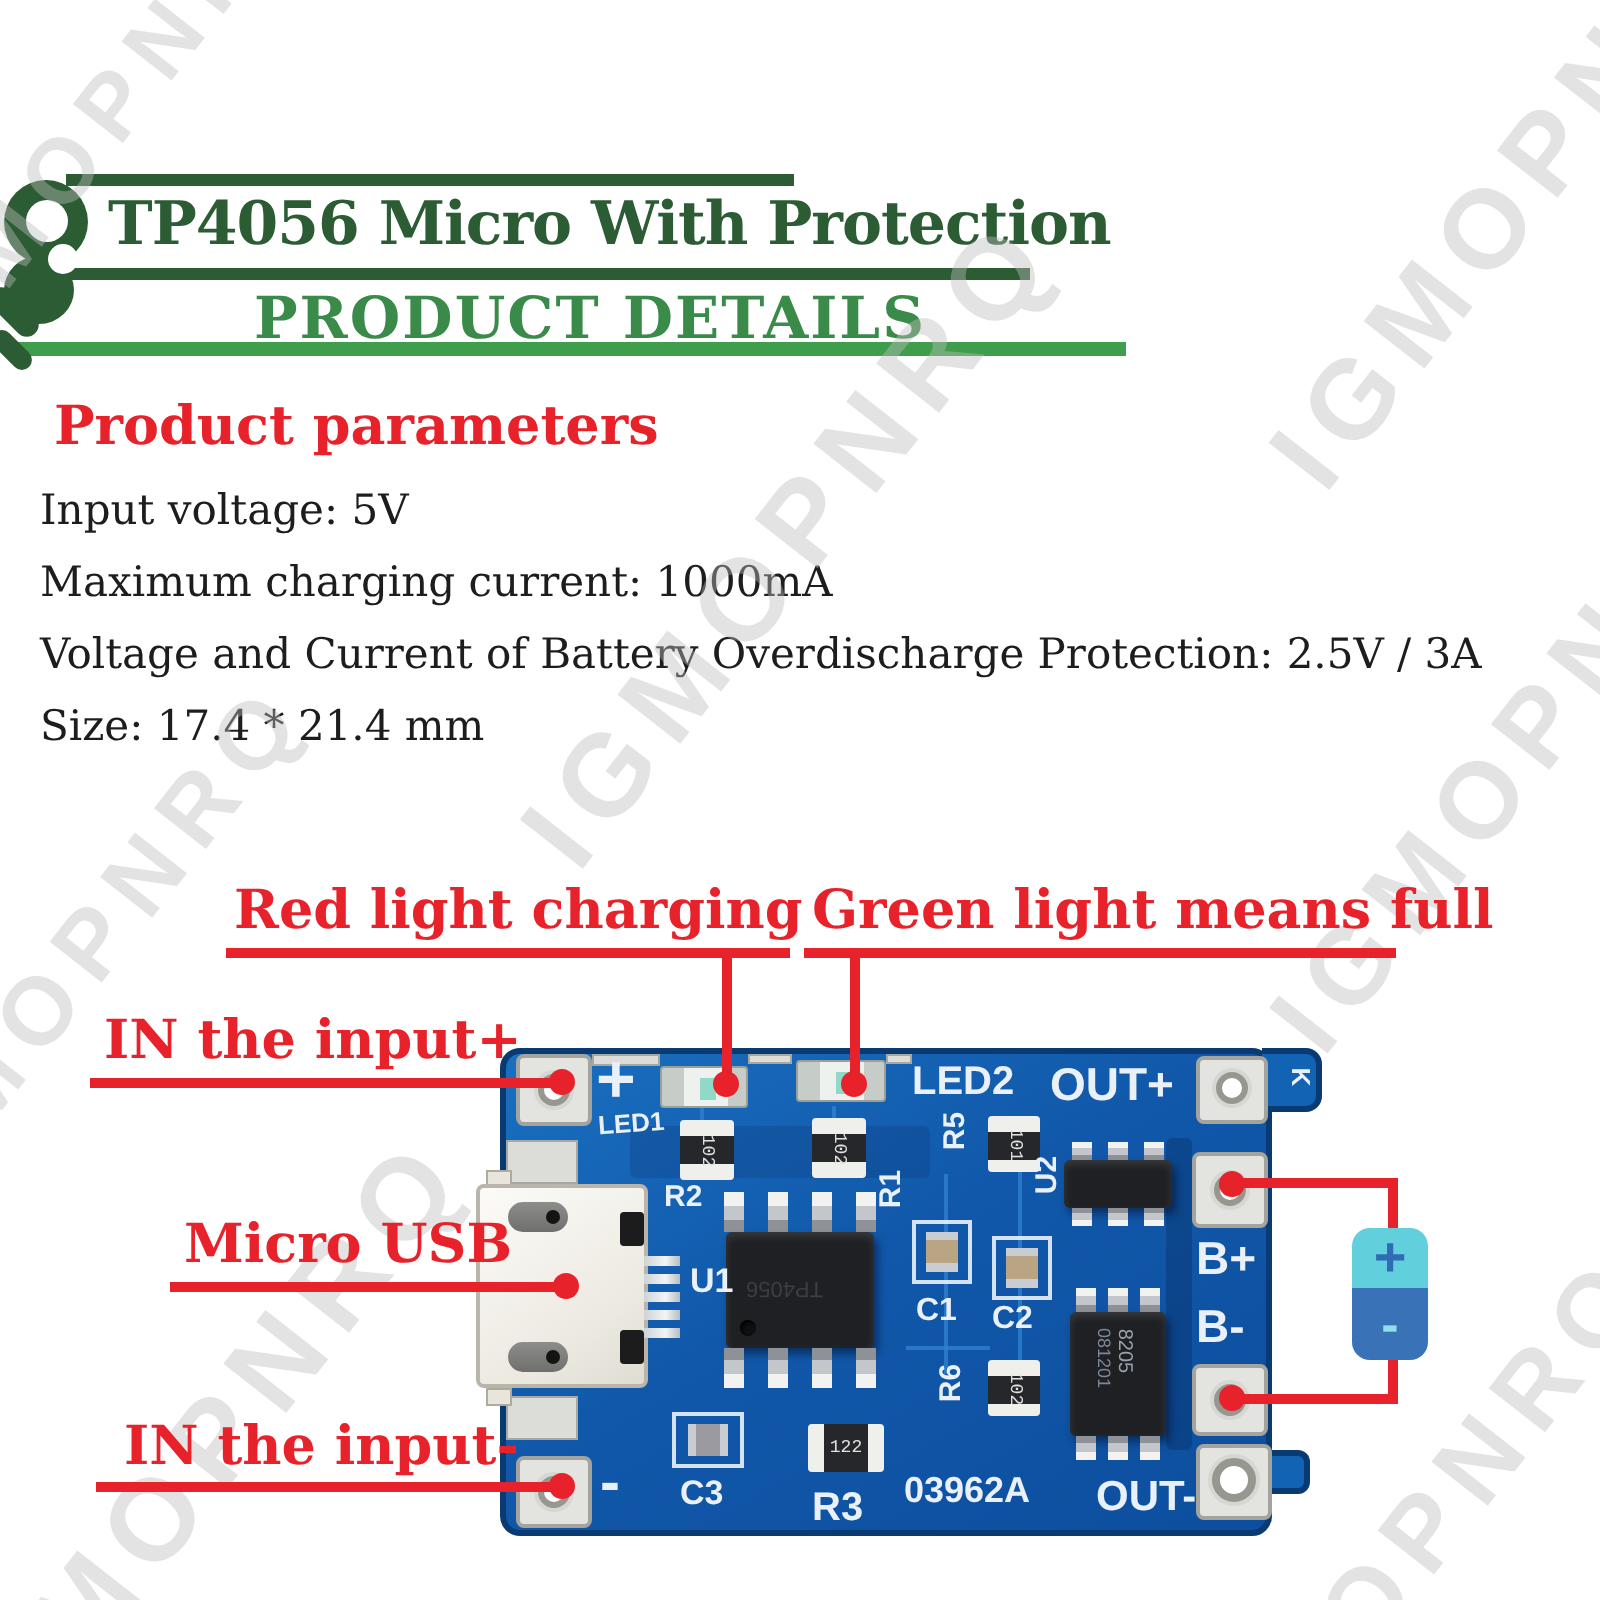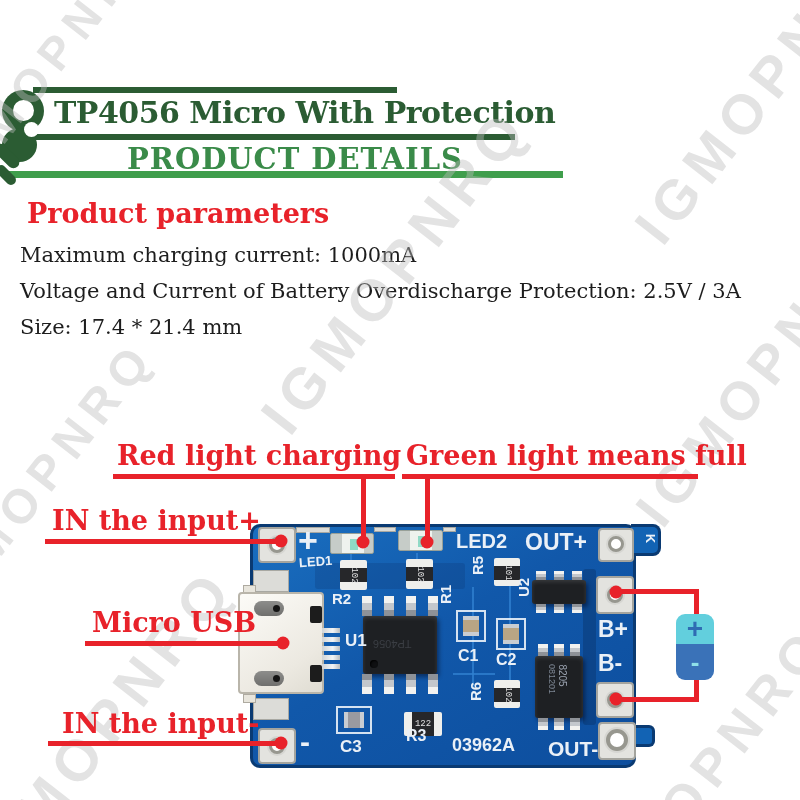--- a/index.html
+++ b/index.html
@@ -99,20 +99,21 @@
   <div class="abs deco" style="left:2px;top:128px;width:35px;height:34px"></div>
   <div class="abs deco-hole" style="left:24px;top:122px;width:15px;height:15px"></div>
   <div class="abs deco-stem" style="left:-8px;top:150px;width:30px;height:12px;transform:rotate(45deg)"></div>
   <div class="abs deco-stem" style="left:-6px;top:170px;width:24px;height:10px;transform:rotate(45deg)"></div>
 
   <div class="abs subtitle" style="left:127px;top:142px">PRODUCT DETAILS</div>
   <div class="abs greenbar" style="left:3px;top:171px;width:560px;height:7px"></div>
 
   <div class="abs params-head" style="left:27px;top:198px">Product parameters</div>
   <div id="param-list" class="abs" style="left:20px;top:245px;z-index:3">
+      <div class="param-line">Input voltage: 5V</div>
       <div class="param-line">Maximum charging current: 1000mA</div>
       <div class="param-line">Voltage and Current of Battery Overdischarge Protection: 2.5V / 3A</div>
       <div class="param-line">Size: 17.4 * 21.4 mm</div>
     </div>
 
   <div class="abs rlabel" style="left:117px;top:440px">Red light charging</div>
   <div class="abs rlabel" style="left:406px;top:440px">Green light means full</div>
   <div class="abs rline" style="left:113px;top:474px;width:282px;height:5px"></div>
   <div class="abs rline" style="left:402px;top:474px;width:296px;height:5px"></div>
   <div class="abs rline" style="left:361px;top:479px;width:5px;height:61px"></div>
@@ -274,21 +275,21 @@
     </div>
     <div class="silk" style="left:345px;top:125px;font-size:23px">B-</div>
 
     <div class="silk" style="left:47px;top:200px;font-size:30px">-</div>
     <div class="bracket" style="left:83px;top:179px;width:36px;height:28px"></div>
     <div class="cap" style="left:91px;top:185px;width:20px;height:16px;background:linear-gradient(90deg,#c9cdd2 0 4px,#9a9aa0 4px 16px,#c9cdd2 16px 100%)"></div>
     <div class="silk" style="left:87px;top:211px;font-size:17px">C3</div>
     <div class="res-h" style="left:151px;top:185px">
         <span>122</span>
       </div>
-    <div class="silk" style="left:153px;top:201px;font-size:16px">R3</div>
+    <div class="silk" style="left:153px;top:217px;font-size:20px">R3</div>
     <div class="silk" style="left:199px;top:209px;font-size:18px">03962A</div>
     <div class="silk" style="left:295px;top:211px;font-size:21px">OUT-</div>
   </div>
 
   <div class="abs" id="usb">
     <div class="utab" style="left:5px;top:2px"></div>
     <div class="utab" style="left:5px;top:111px"></div>
     <div class="shell"></div>
     <div class="slot" style="left:16px;top:18px">
         <i></i>

